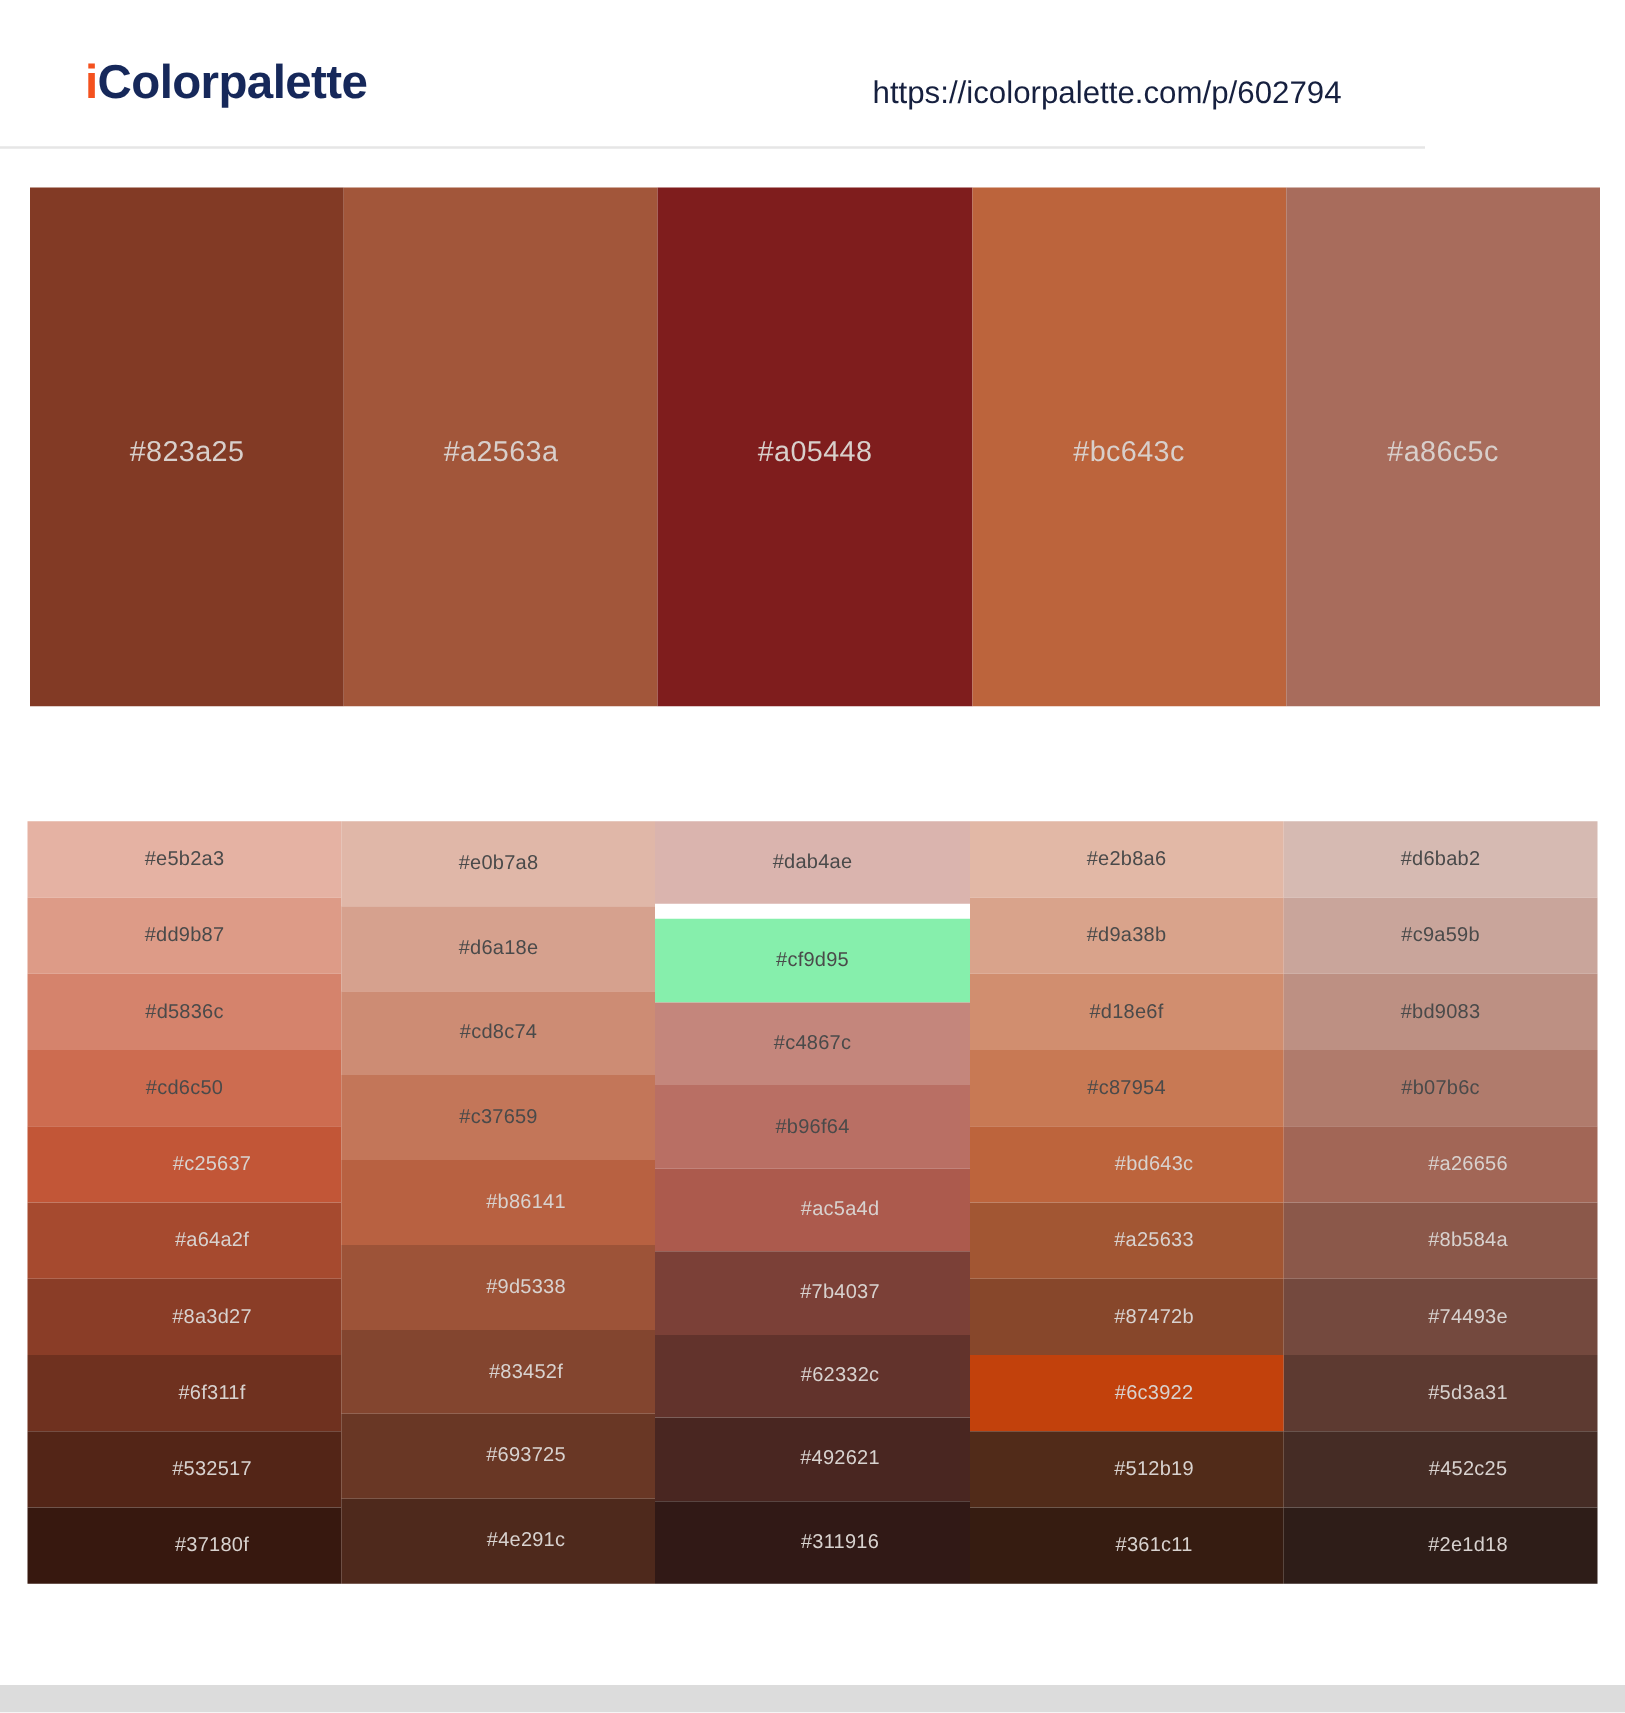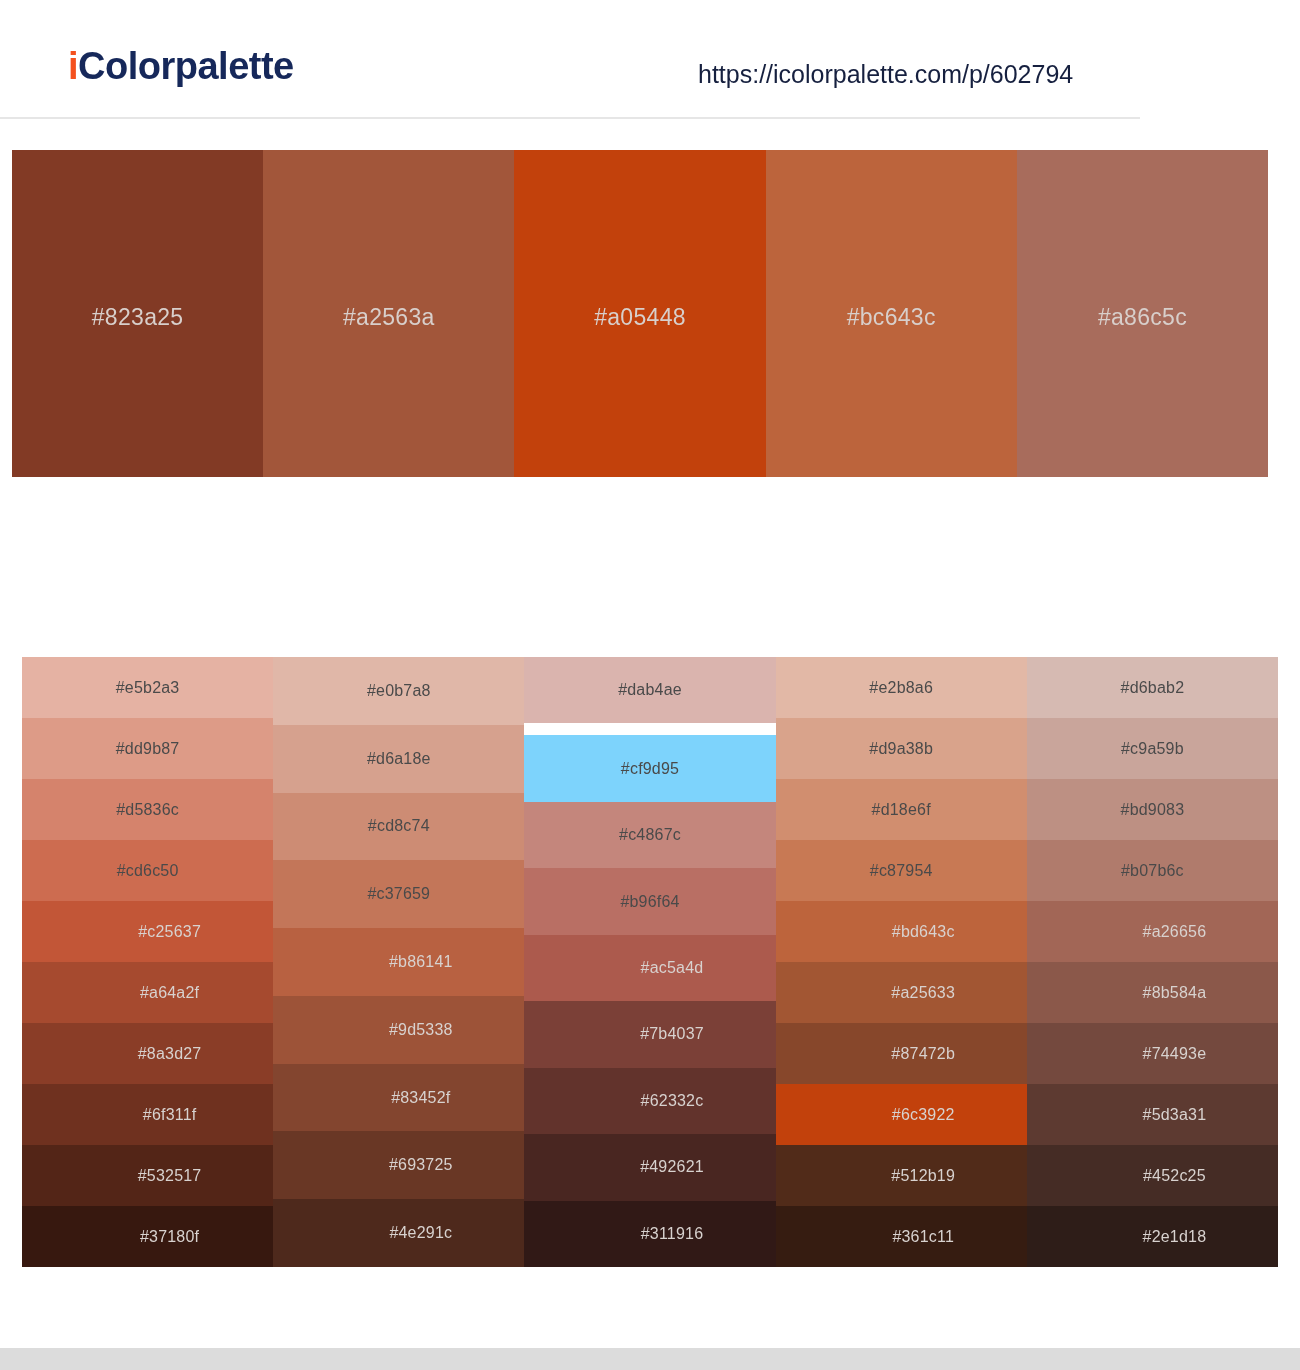--- a/index.html
+++ b/index.html
@@ -25,22 +25,22 @@
   .logo .logo-i { color:#f4511e; }
   .logo .logo-rest { color:#16285a; }
   .site-url {
     position:absolute; left:698px; top:62px;
     font-size:25px; color:#16203f; line-height:1; white-space:nowrap;
     font-weight:400;
   }
 
   
   .main-palette {
-    position:absolute; left:12px; top:150px;
-    width:1256px; height:327px;
+    position:absolute; left:24px; top:150px;
+    width:1256px; height:415px;
     display:flex;
   }
   .main-swatch {
     flex:1 1 0; height:100%;
     display:flex; align-items:center; justify-content:center;
     position:relative;
   }
   .main-swatch .hex {
     font-size:23px; color:#d8cfcb; letter-spacing:0.3px;
     margin-top:8px;
@@ -79,21 +79,21 @@
     <div class="site-url">https://icolorpalette.com/p/602794</div>
   </div>
 
   <div class="main-palette" id="main-palette">
       <div class="main-swatch" style="background: rgb(130, 58, 37);">
         <span class="hex">#823a25</span>
       </div>
       <div class="main-swatch" style="background: rgb(162, 86, 58);">
         <span class="hex">#a2563a</span>
       </div>
-      <div class="main-swatch" style="background: #c2410c;">
+      <div class="main-swatch" style="background: #7f1d1d;">
         <span class="hex">#a05448</span>
       </div>
       <div class="main-swatch" style="background: rgb(188, 100, 60);">
         <span class="hex">#bc643c</span>
       </div>
       <div class="main-swatch" style="background: rgb(168, 108, 92);">
         <span class="hex">#a86c5c</span>
       </div>
     </div>
 
@@ -156,21 +156,21 @@
           <span>#693725</span>
         </div>
         <div class="shade-cell light-text" style="background: rgb(78, 41, 28);">
           <span>#4e291c</span>
         </div>
       </div>
       <div class="shade-col">
         <div class="shade-cell dark-text" style="background: rgb(218, 180, 174);">
           <span>#dab4ae</span>
         </div>
-        <div class="shade-cell dark-text" style="background: #7dd3fc; margin-top: 12px;">
+        <div class="shade-cell dark-text" style="background: #86efac; margin-top: 12px;">
           <span>#cf9d95</span>
         </div>
         <div class="shade-cell dark-text" style="background: rgb(196, 134, 124);">
           <span>#c4867c</span>
         </div>
         <div class="shade-cell dark-text" style="background: rgb(185, 111, 100);">
           <span>#b96f64</span>
         </div>
         <div class="shade-cell light-text" style="background: rgb(172, 90, 77);">
           <span>#ac5a4d</span>

